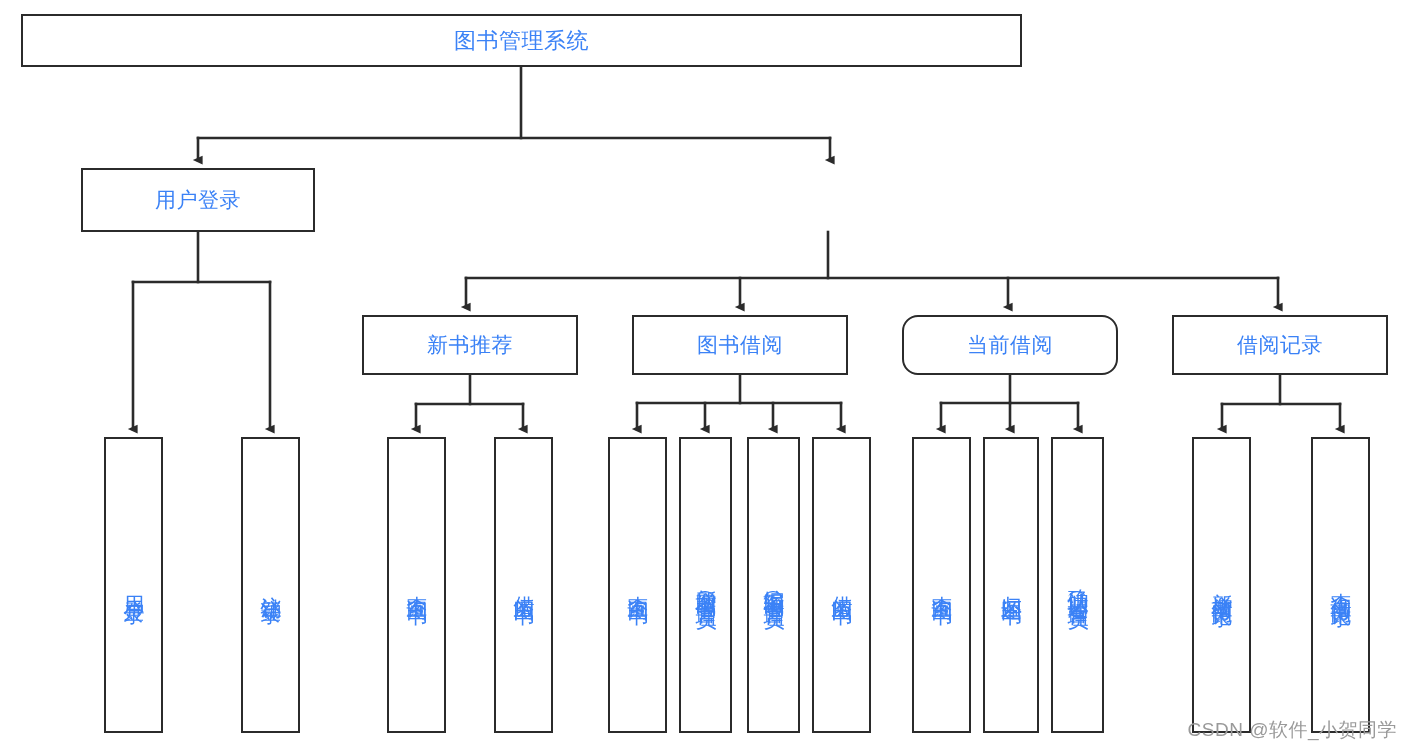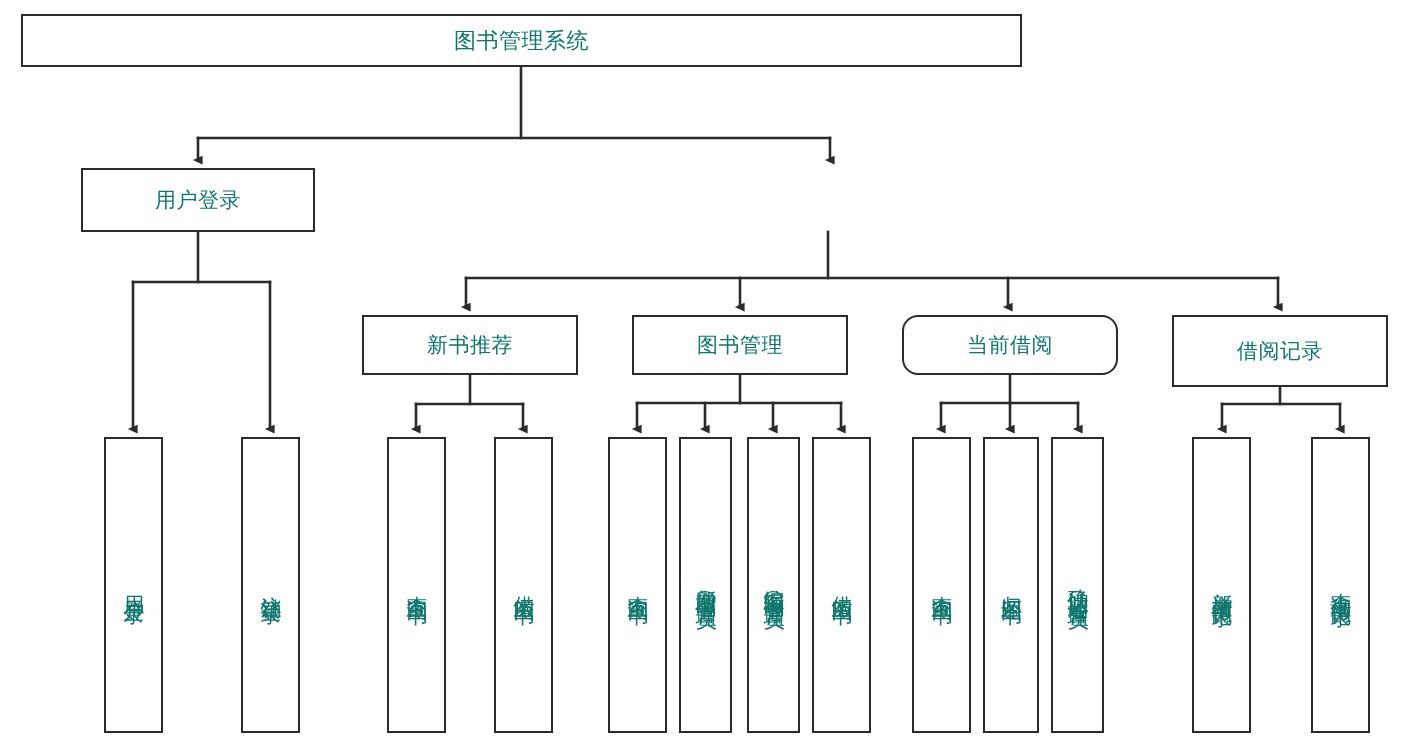--- a/index.html
+++ b/index.html
@@ -28,21 +28,21 @@
     border:2.5px solid #2b2b2b;
     display:flex;
     align-items:center;
     justify-content:center;
     z-index:2;
   }
   .node .label{
     font-size:21px;
     line-height:1.15;
     letter-spacing:0.5px;
-    color:#0f766e;
+    color:#3b82f6;
     white-space:nowrap;
   }
   .node.root .label{ font-size:22px; }
   
   .node.leaf{
     align-items:center;
     justify-content:center;
     padding:4px 0;
   }
   .node.leaf .label{
@@ -128,26 +128,26 @@
   </div>
 
   <div class="node" style="left:81px; top:168px; width:234px; height:64px;">
     <span class="label">用户登录</span>
   </div>
 
   <div class="node" style="left:362px; top:315px; width:216px; height:60px;">
     <span class="label">新书推荐</span>
   </div>
   <div class="node" style="left:632px; top:315px; width:216px; height:60px;">
-    <span class="label">图书管理</span>
+    <span class="label">图书借阅</span>
   </div>
   <div class="node" style="left:902px; top:315px; width:216px; height:60px;border-radius:16px;">
     <span class="label">当前借阅</span>
   </div>
-  <div class="node" style="left:1172px; top:315px; width:216px; height:72px;text-align:center;">
+  <div class="node" style="left:1172px; top:315px; width:216px; height:60px;text-align:center;">
     <span class="label">借阅记录</span>
   </div>
 
   <div class="node leaf" style="left:104px; top:437px; width:59px; height:296px;">
     <span class="label">用户登录</span>
   </div>
   <div class="node leaf" style="left:241px; top:437px; width:59px; height:296px;">
     <span class="label">注销登录</span>
   </div>
 
@@ -181,14 +181,15 @@
     <span class="label">确认归还（管理员）</span>
   </div>
 
   <div class="node leaf" style="left:1192px; top:437px; width:59px; height:296px;">
     <span class="label">新增借阅记录</span>
   </div>
   <div class="node leaf" style="left:1311px; top:437px; width:59px; height:296px;">
     <span class="label">查询借阅记录</span>
   </div>
 
+  <div class="watermark">CSDN @软件_小贺同学</div>
 
 </div>
 
 </body></html>

